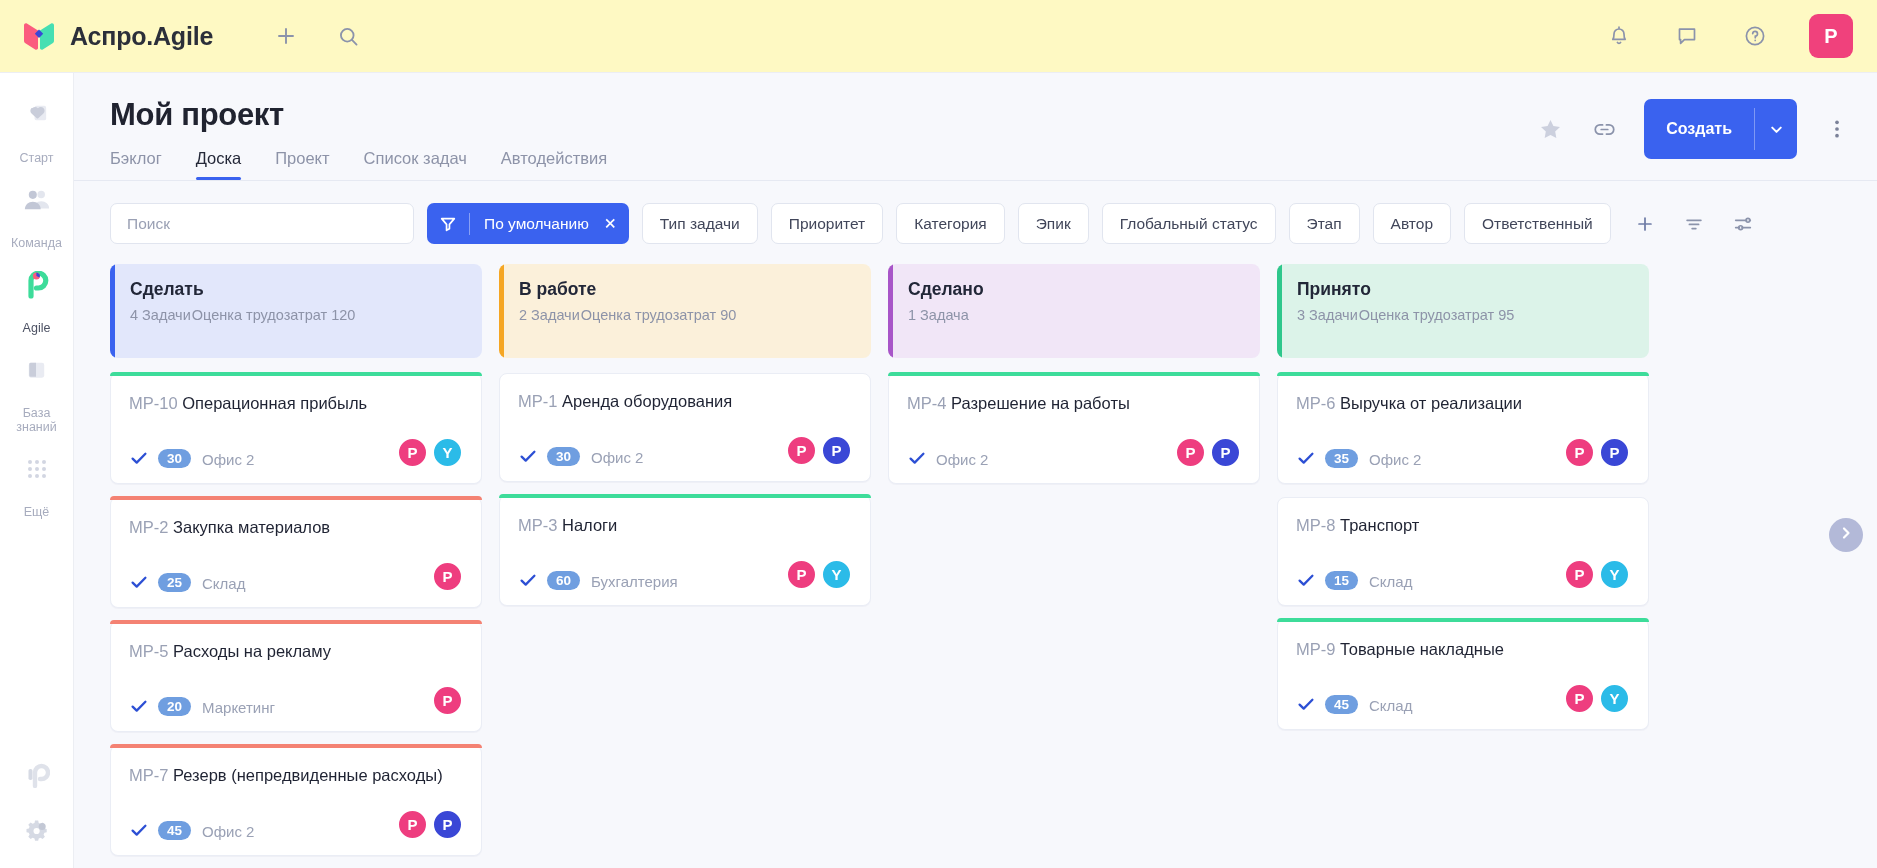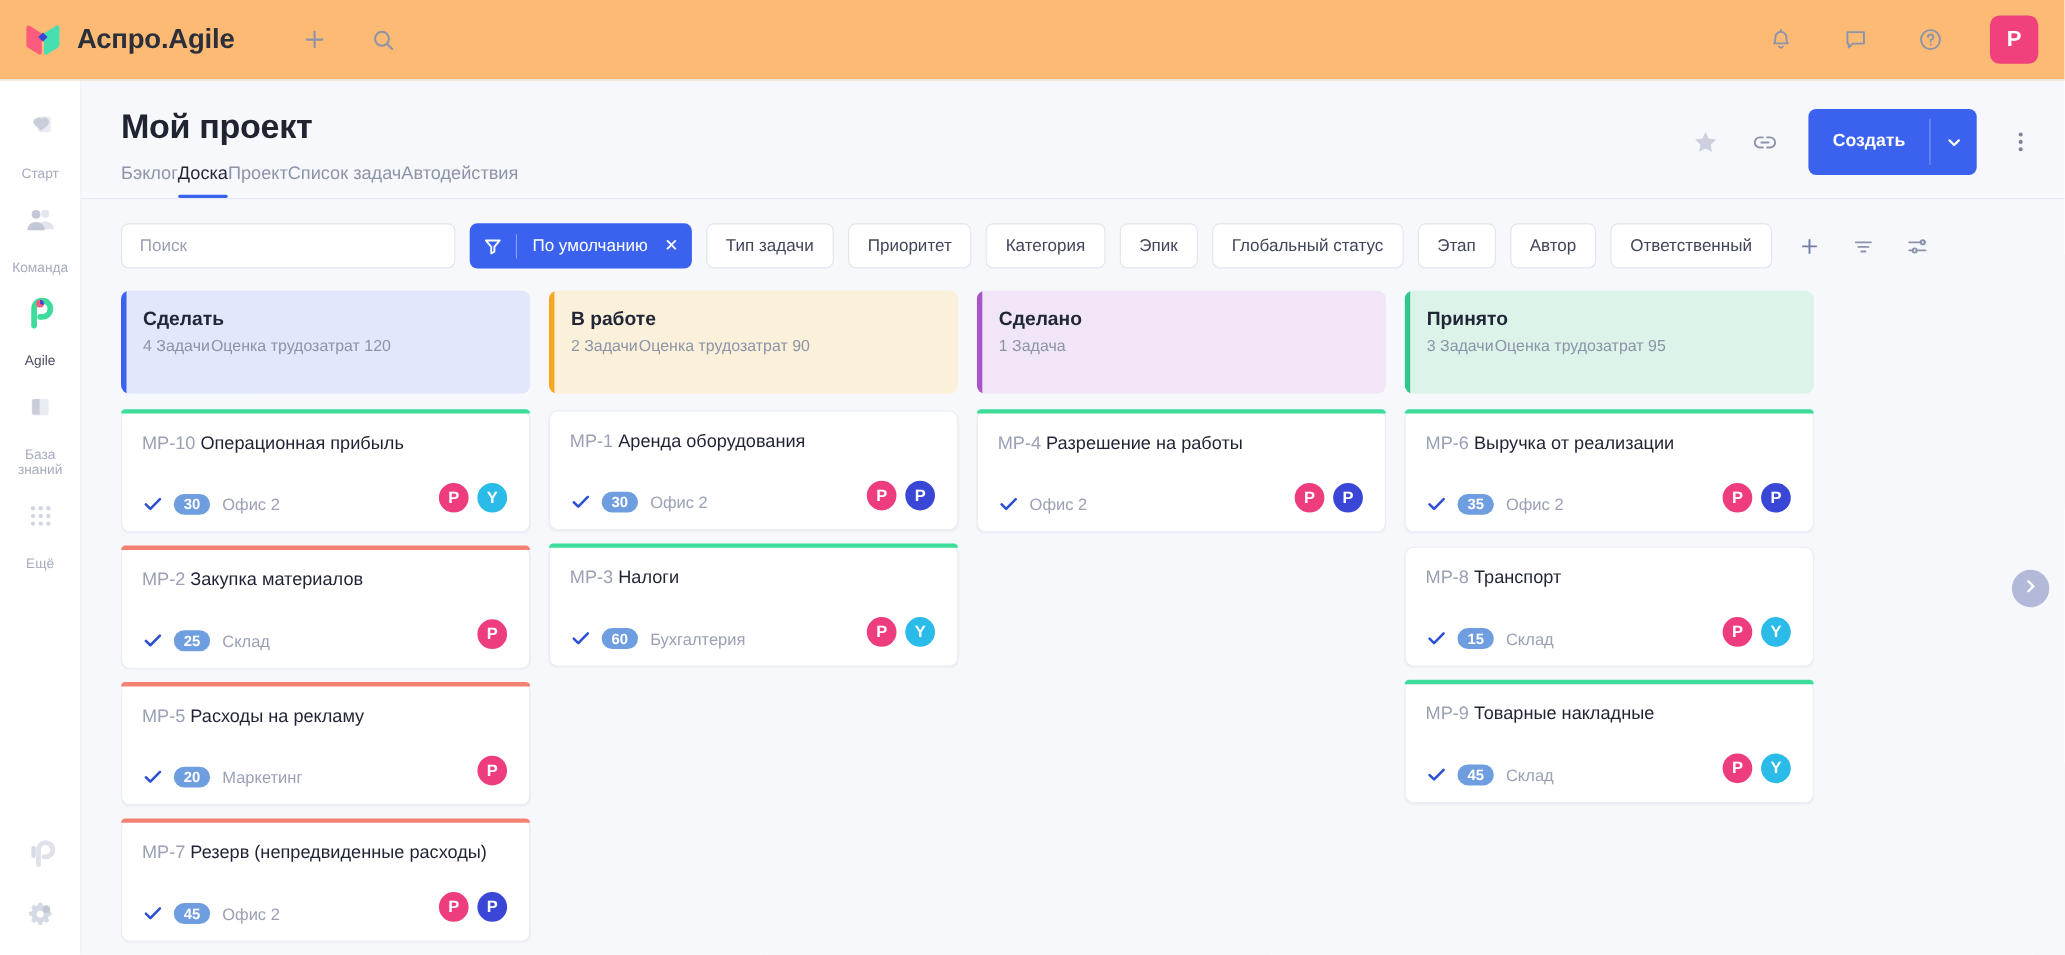--- a/index.html
+++ b/index.html
@@ -10,21 +10,21 @@
     font-family: "Liberation Sans", "DejaVu Sans", sans-serif;
     background: #ffffff;
     -webkit-font-smoothing: antialiased;
   }
   .app { width: 1877px; height: 868px; position: relative; background:#fff; }
 
   
   .topbar {
     height: 73px; width: 100%;
     display: flex; align-items: center;
-    background: #fdba74;
+    background: #fef9c3;
     border-bottom: 1px solid #eceef3;
     position: relative; z-index: 20;
   }
   .brand { display: flex; align-items: center; gap: 14px; padding-left: 22px; width: 250px; }
   .logo-mark { width: 34px; height: 28px; position: relative; }
   .brand-name { font-size: 25px; font-weight: 700; color: #2b2f3a; letter-spacing: -0.2px; white-space: nowrap; }
   .top-actions { display: flex; align-items: center; gap: 34px; margin-left: 22px; }
   .ticon { width: 28px; height: 28px; display:flex; align-items:center; justify-content:center; cursor: pointer; }
   .topbar-right { margin-left: auto; display: flex; align-items: center; gap: 40px; padding-right: 24px; }
   .avatar-sq {
@@ -69,21 +69,21 @@
     display:flex; align-items:stretch; background:#3a62ef; border-radius: 7px;
     height: 60px; cursor:pointer; overflow:hidden;
   }
   .btn-create .label {
     display:flex; align-items:center; padding: 0 22px;
     color:#fff; font-size:16px; font-weight:600;
   }
   .btn-create .sep { width:1px; background: rgba(255,255,255,.35); margin: 9px 0; }
   .btn-create .caret { display:flex; align-items:center; justify-content:center; width: 42px; }
 
-  .tabs { display: flex; margin-top: 16px; padding-left: 0; }
+  .tabs { display: flex; gap: 34px; margin-top: 16px; padding-left: 0; }
   .tab {
     font-size: 16.5px; color: #8d93a8; padding-bottom: 12px; cursor: pointer;
     position: relative; white-space: nowrap;
   }
   .tab.active { color: #242838; font-weight: 500; }
   .tab.active::after {
     content:""; position:absolute; left:0; right:0; bottom:0; height:3px;
     background:#3a62ef; border-radius: 2px;
   }
   .head-divider { height:1px; background:#e6e9f2; margin: 0 0 0 0; }

